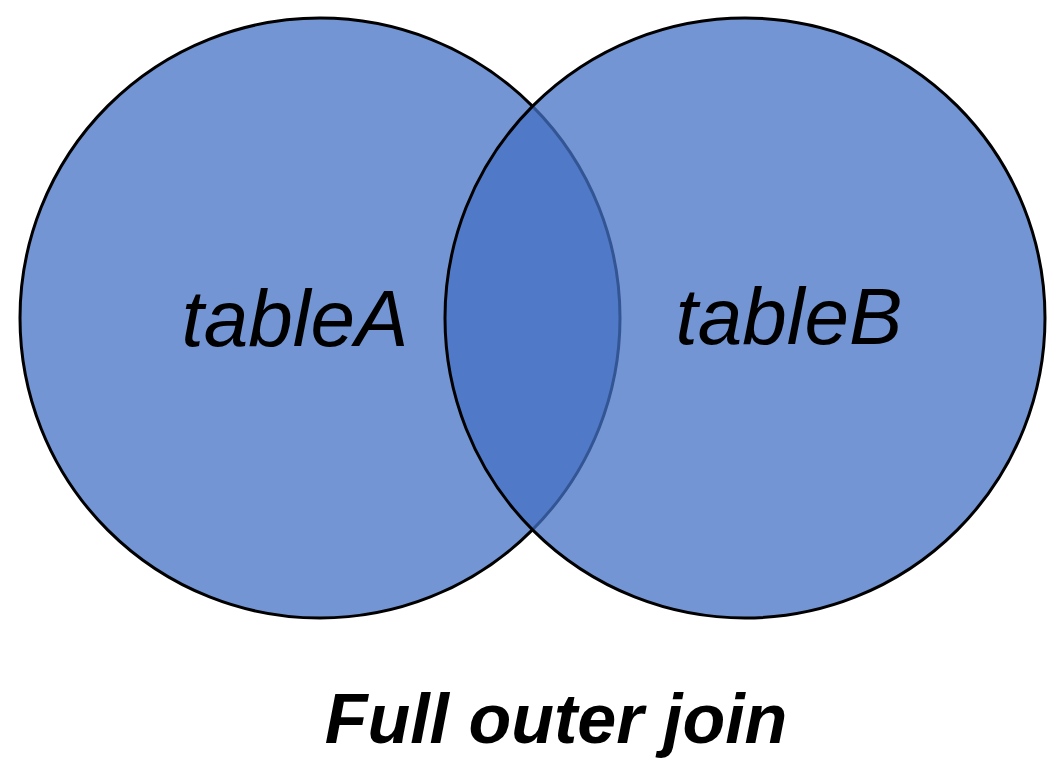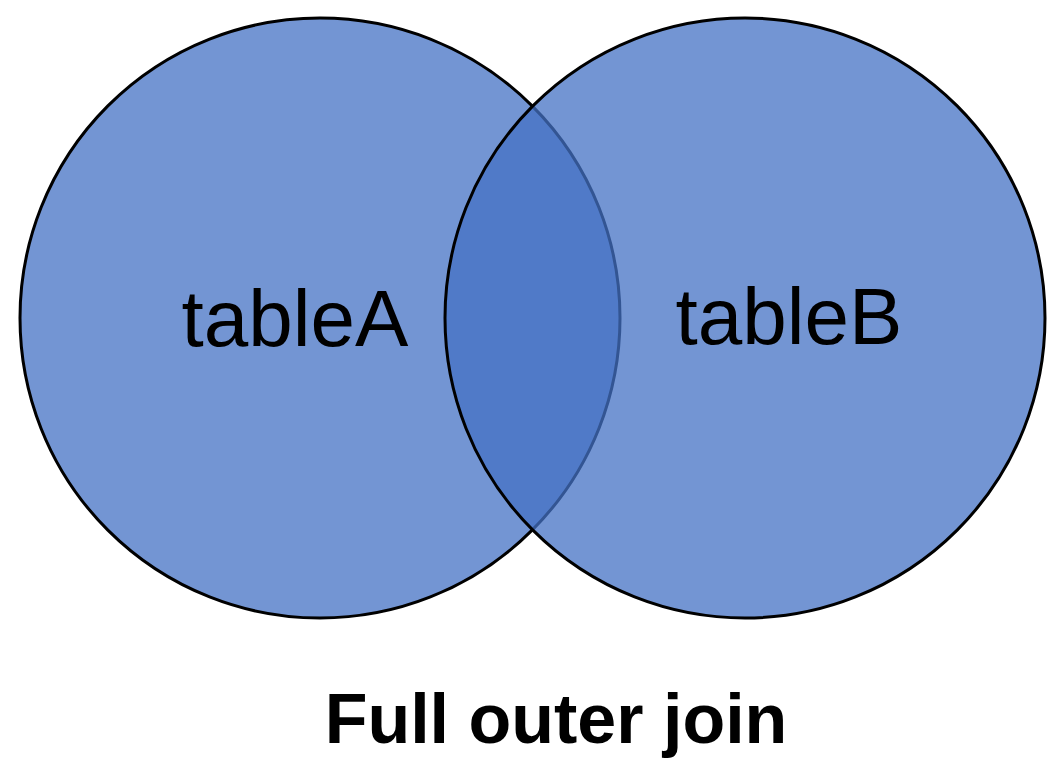--- a/index.html
+++ b/index.html
@@ -10,20 +10,21 @@
   body {
     width: 1062px;
     height: 762px;
     overflow: hidden;
   }
   .stage {
     position: relative;
     width: 1062px;
     height: 762px;
     background: #FFFFFF;
+    font-style: italic;
   }
   .venn-circle {
     fill: #4472C4;
     fill-opacity: 0.75;
     stroke: #000000;
     stroke-width: 3;
   }
   .set-label {
     font-family: "Liberation Sans", "DejaVu Sans", sans-serif;
     font-size: 80px;

